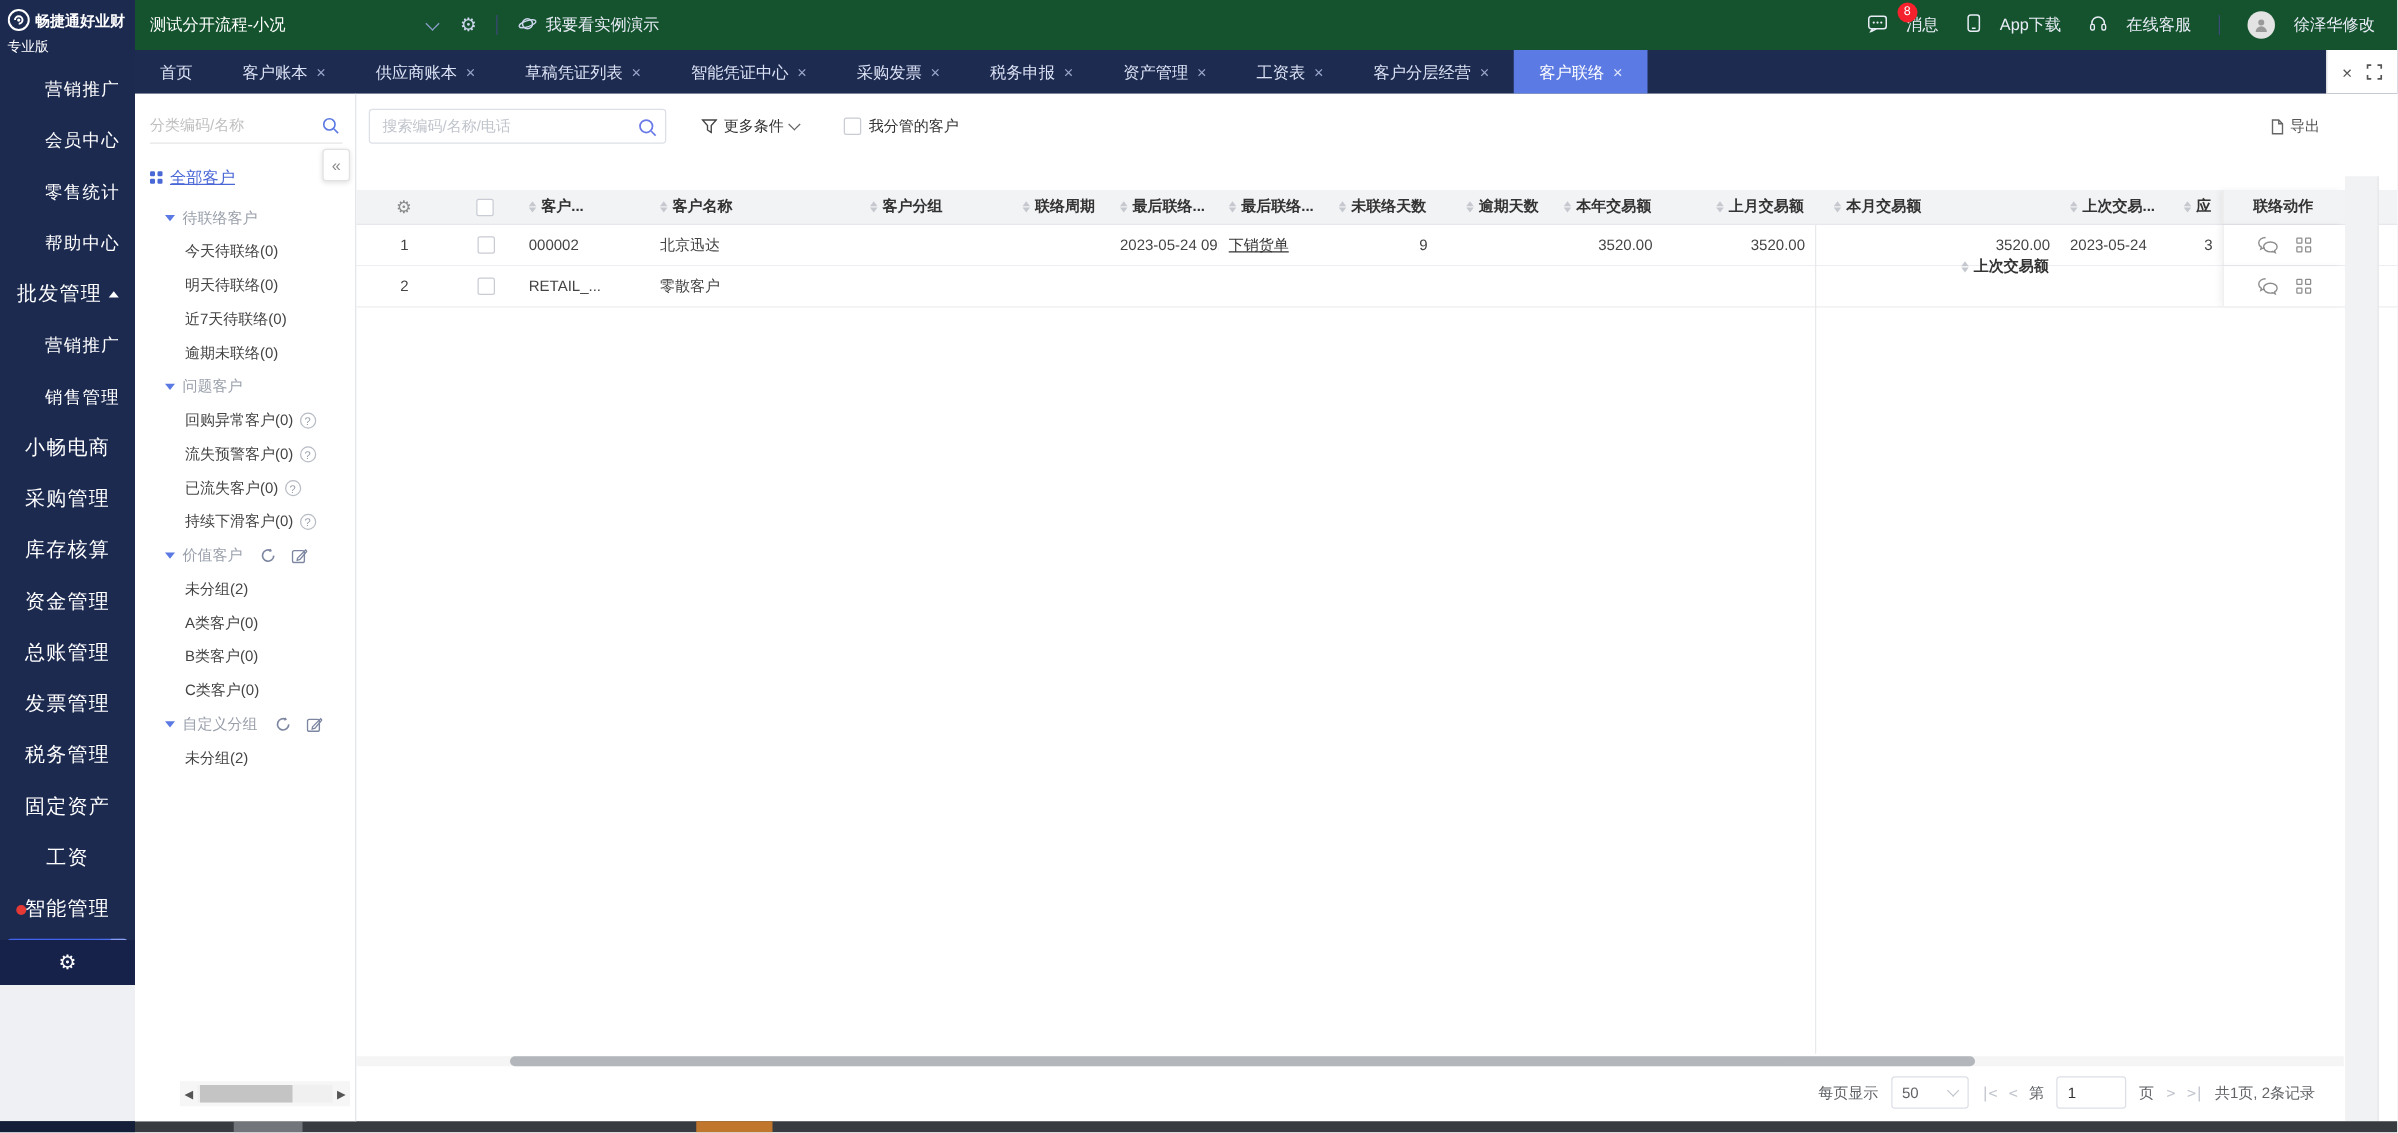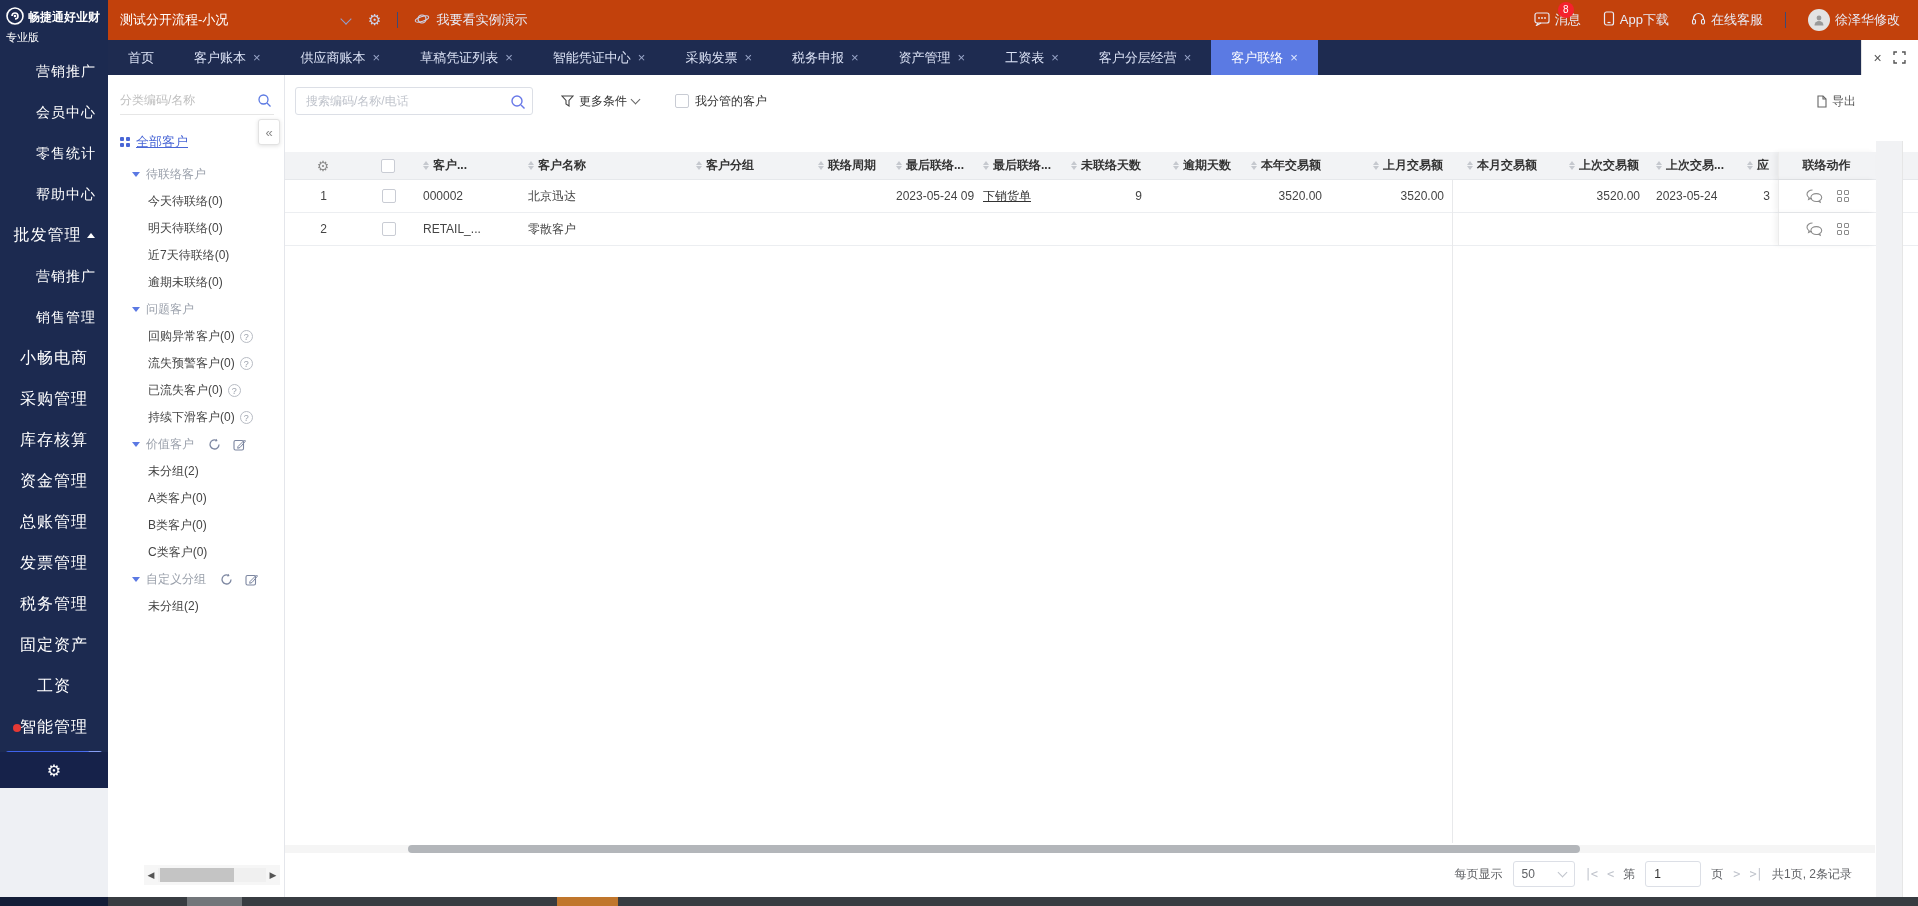--- a/index.html
+++ b/index.html
@@ -1,29 +1,29 @@
 <!DOCTYPE html>
 <html><head>
 <meta charset="utf-8">
 <style>
   * { margin:0; padding:0; box-sizing:border-box; }
   html,body { width:1918px; height:906px; overflow:hidden; }
   body { font-family:"Liberation Sans","DejaVu Sans",sans-serif; font-size:12px; color:#333; background:#eef0f4; }
   #app { position:relative; width:1918px; height:906px; background:#eef0f4; overflow:hidden; }
 
   
-  .topbar { position:absolute; left:108px; top:0; right:0; height:40px; background:#c2410c; display:flex; align-items:center; color:#e8ecf7; }
+  .topbar { position:absolute; left:108px; top:0; right:0; height:40px; background:#14532d; display:flex; align-items:center; color:#e8ecf7; }
   .company-box { display:flex; align-items:center; width:230px; margin-left:12px; justify-content:space-between; cursor:pointer; }
   .company-box .txt { font-size:13px; color:#fff; }
   .chev { width:8px; height:8px; border-right:1.5px solid #8fa0cf; border-bottom:1.5px solid #8fa0cf; transform:rotate(45deg); margin-top:-3px; }
   .top-gear { margin-left:18px; font-size:15px; color:#cdd6ee; cursor:pointer; }
   .top-divider { width:1px; height:16px; background:#3c4a77; margin:0 16px; }
   .demo-link { display:flex; align-items:center; gap:6px; font-size:13px; color:#e8ecf7; cursor:pointer; }
   .topbar-right { margin-left:auto; display:flex; align-items:center; gap:22px; padding-right:18px; }
-  .top-item { display:flex; align-items:center; gap:5px; font-size:13px; color:#e8ecf7; cursor:pointer; position:relative; }
+  .top-item { display:flex; align-items:center; gap:15px; font-size:13px; color:#e8ecf7; cursor:pointer; position:relative; }
   .badge { position:absolute; top:-9px; left:24px; min-width:16px; height:16px; border-radius:8px; background:#f5222d; color:#fff; font-size:10px; line-height:16px; text-align:center; padding:0 3px; }
   .avatar { width:22px; height:22px; border-radius:50%; background:#e3e3e3; display:flex; align-items:center; justify-content:center; }
   .vline { width:1px; height:16px; background:#3c4a77; }
 
   
   .sidebar { position:absolute; left:0; top:0; width:108px; height:788px; background:#1c2a50; z-index:5; display:flex; flex-direction:column; }
   .logo-block { padding:7px 6px 2px 6px; }
   .logo-row { display:flex; align-items:center; gap:4px; }
   .logo-title { color:#fff; font-size:12px; font-weight:bold; white-space:nowrap; }
   .logo-sub { color:#fff; font-size:11px; margin-top:2px; }
@@ -543,21 +543,21 @@
             </span>
             <span>上月交易额</span>
           </div>
           <div class="hcell r" style="width: 94px;">
             <span class="sort">
               <i class="up"></i>
               <i class="dn"></i>
             </span>
             <span>本月交易额</span>
           </div>
-          <div class="hcell r" style="width: 102px;">
+          <div class="hcell r" style="width: 102px; margin-top: 48px;">
             <span class="sort">
               <i class="up"></i>
               <i class="dn"></i>
             </span>
             <span>上次交易额</span>
           </div>
           <div class="hcell" style="width: 92px;">
             <span class="sort">
               <i class="up"></i>
               <i class="dn"></i>

